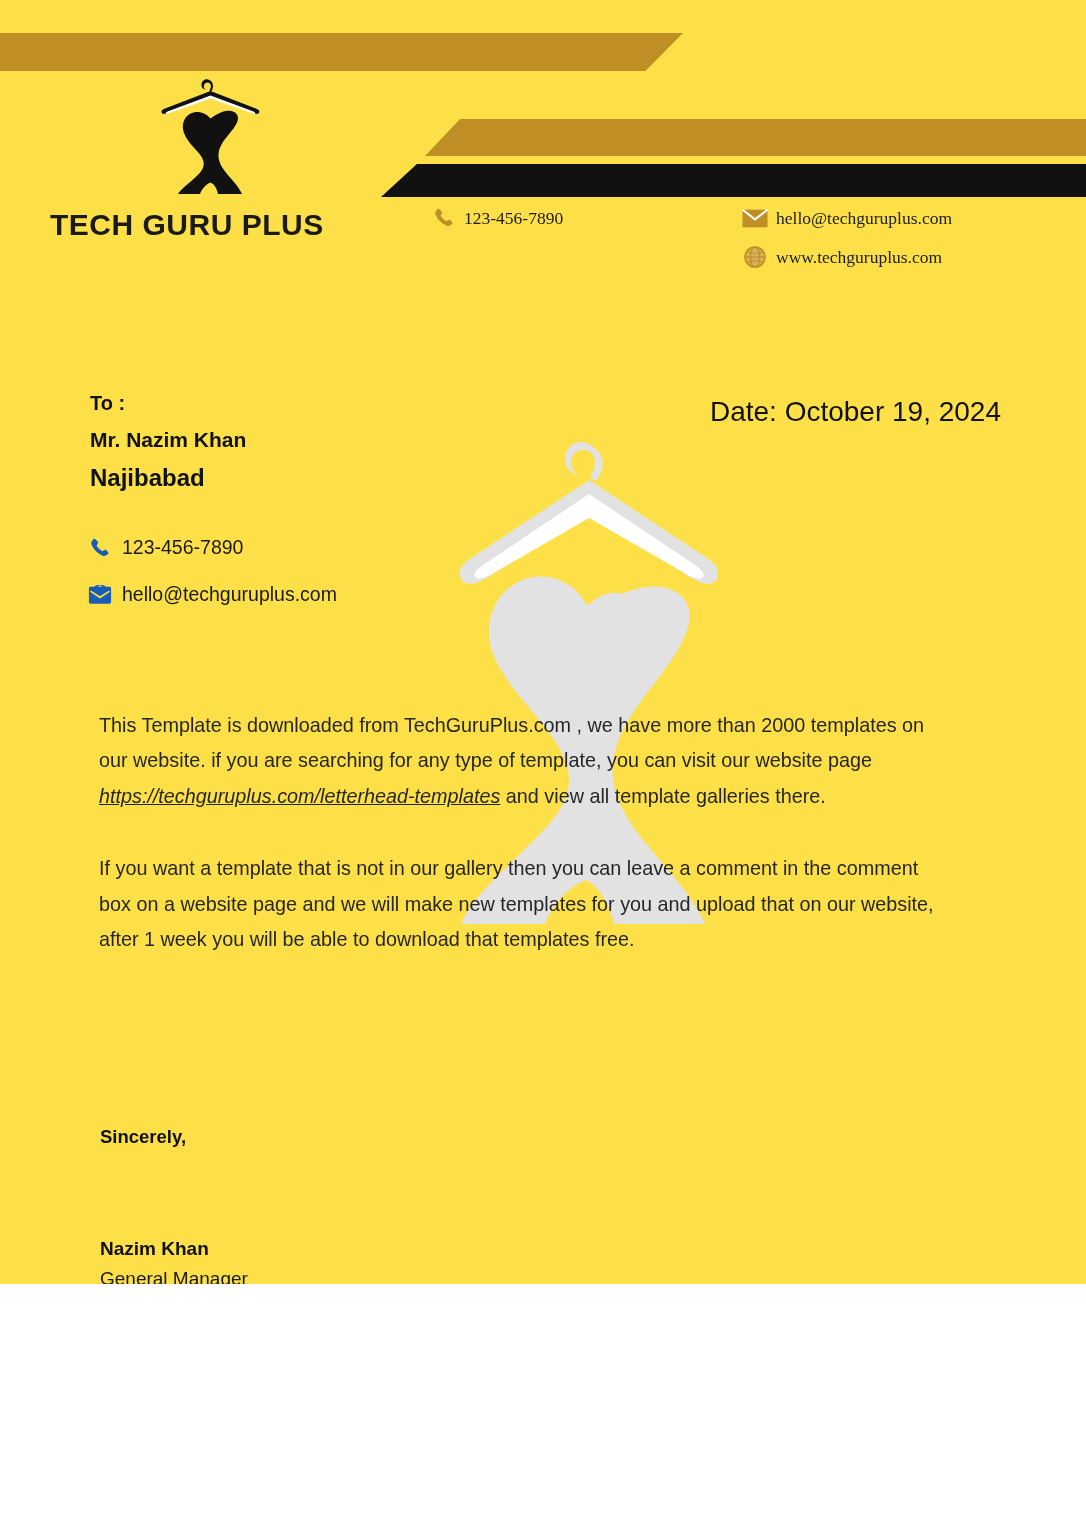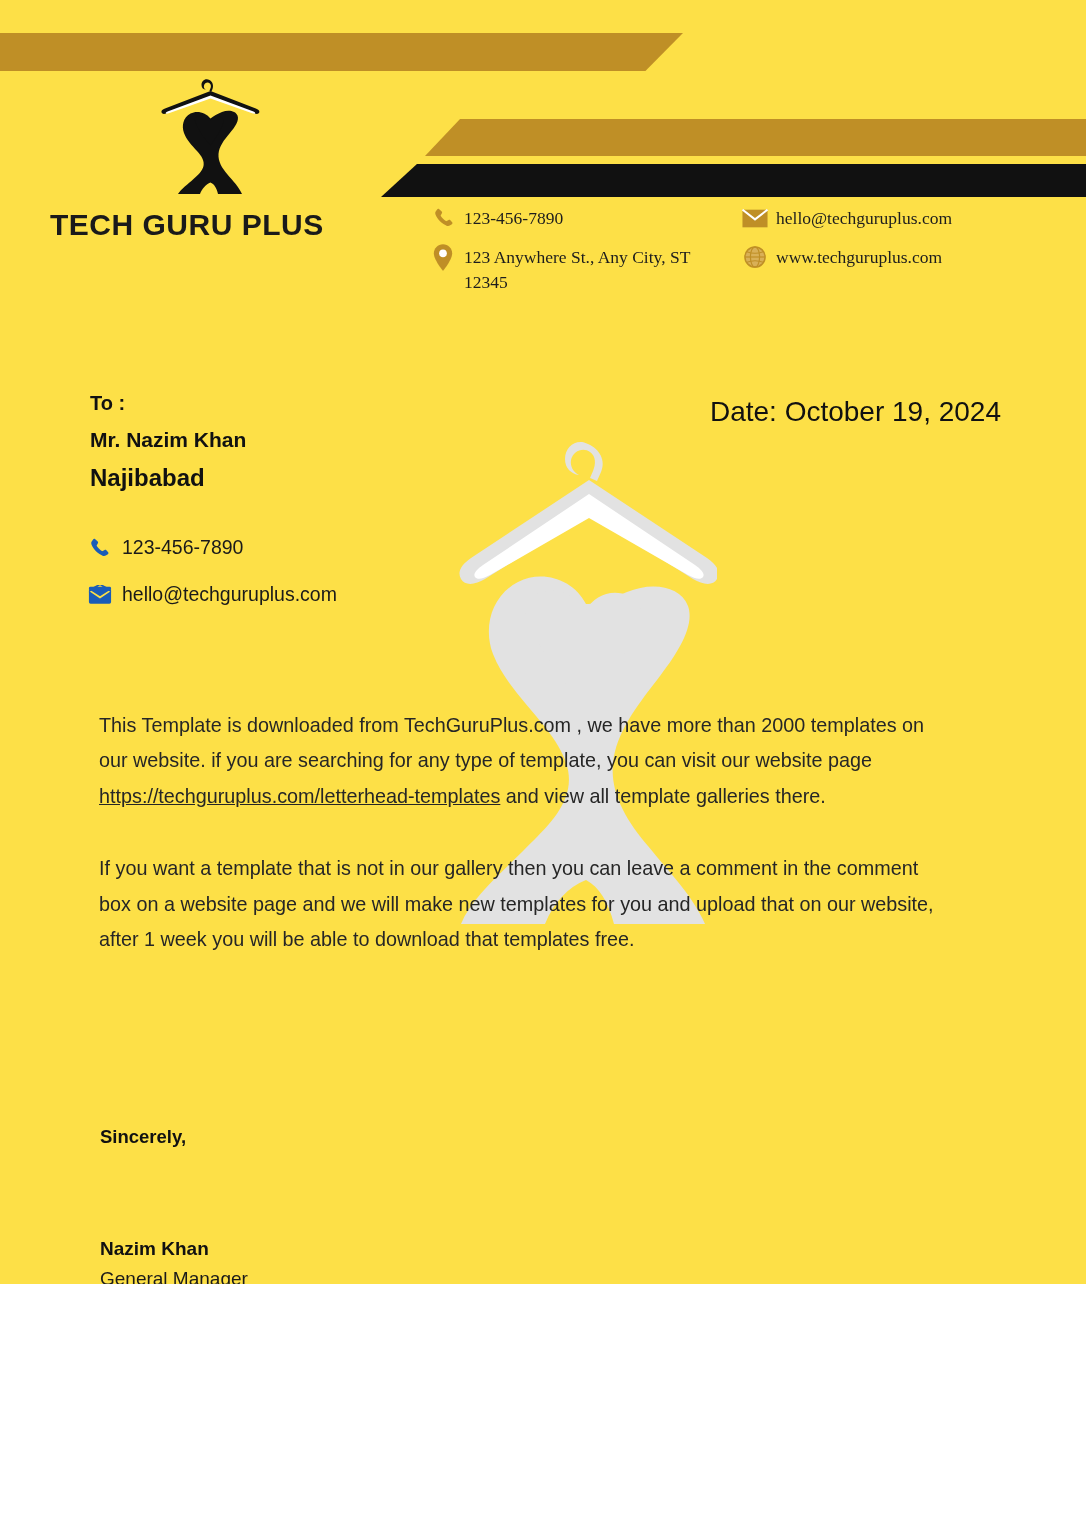--- a/index.html
+++ b/index.html
@@ -203,20 +203,21 @@
   .para {
     font-size: 19.8px;
     line-height: 1.79;
     color: #262626;
     margin: 0 0 37px 0;
     text-align: left;
   }
   .para a, .inline-link {
     color: #262626;
     text-decoration: underline;
+    font-style: italic;
   }
 
   #signoff {
     position: absolute;
     left: 100px;
     top: 1126px;
     font-size: 18.5px;
     font-weight: 700;
     color: #111111;
   }
@@ -289,29 +290,20 @@
       <span class="hdr-icon">
         <svg viewBox="0 0 24 24" width="22" height="22" aria-hidden="true">
           <path d="M7.6 2.3c-.6-.5-1.5-.4-2 .3L4 4.9c-.6.9-.7 2-.3 3 .9 2.4 2.6 5.3 5 7.7 2.4 2.4 5.3 4.1 7.7 5
              1 .4 2.1.3 3-.3l2.3-1.6c.7-.5.8-1.4.3-2l-2-2.3c-.5-.5-1.3-.6-1.9-.2l-2 1.2c-.3.2-.7.2-1 0
              -1-.7-2.1-1.6-3-2.5-.9-.9-1.8-2-2.5-3-.2-.3-.2-.7 0-1l1.2-2c.4-.6.3-1.4-.2-1.9Z" fill="#bf8f26"></path>
         </svg>
       </span>
       <span class="hdr-text">123-456-7890</span>
     </div>
 
-    <div class="hdr-row">
-      <span class="hdr-icon">
-        <svg viewBox="0 0 24 32" width="20" height="27" aria-hidden="true">
-          <path d="M12 0C5.9 0 1 4.9 1 11c0 8 11 21 11 21s11-13 11-21C23 4.9 18.1 0 12 0Z" fill="#bf8f26"></path>
-          <circle cx="12" cy="11" r="4.6" fill="#ffffff"></circle>
-        </svg>
-      </span>
-      <span class="hdr-text">123 Anywhere St., Any City, ST 12345</span>
-    </div>
   </div>
 
   <div class="hdr-col" id="hdr-col-right">
 
     <div class="hdr-row">
       <span class="hdr-icon">
         <svg viewBox="0 0 28 20" width="26" height="19" aria-hidden="true">
           <rect x="0.5" y="0.5" width="27" height="19" fill="#bf8f26"></rect>
           <path d="M0.5 0.5 L14 11 L27.5 0.5" fill="none" stroke="#ffffff" stroke-width="2.2"></path>
         </svg>

